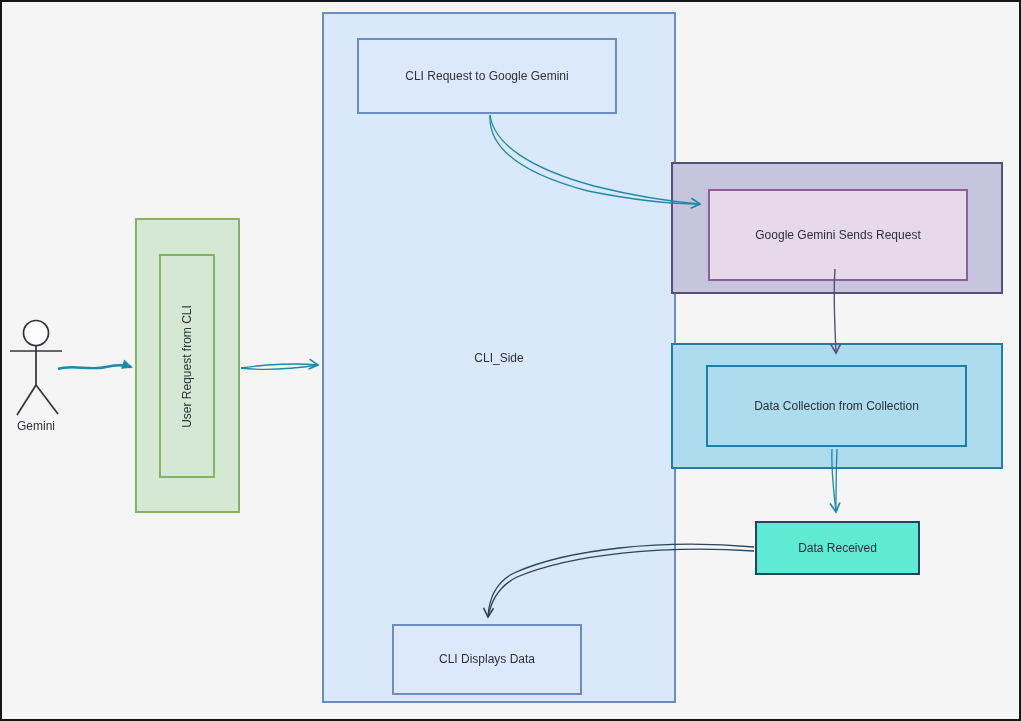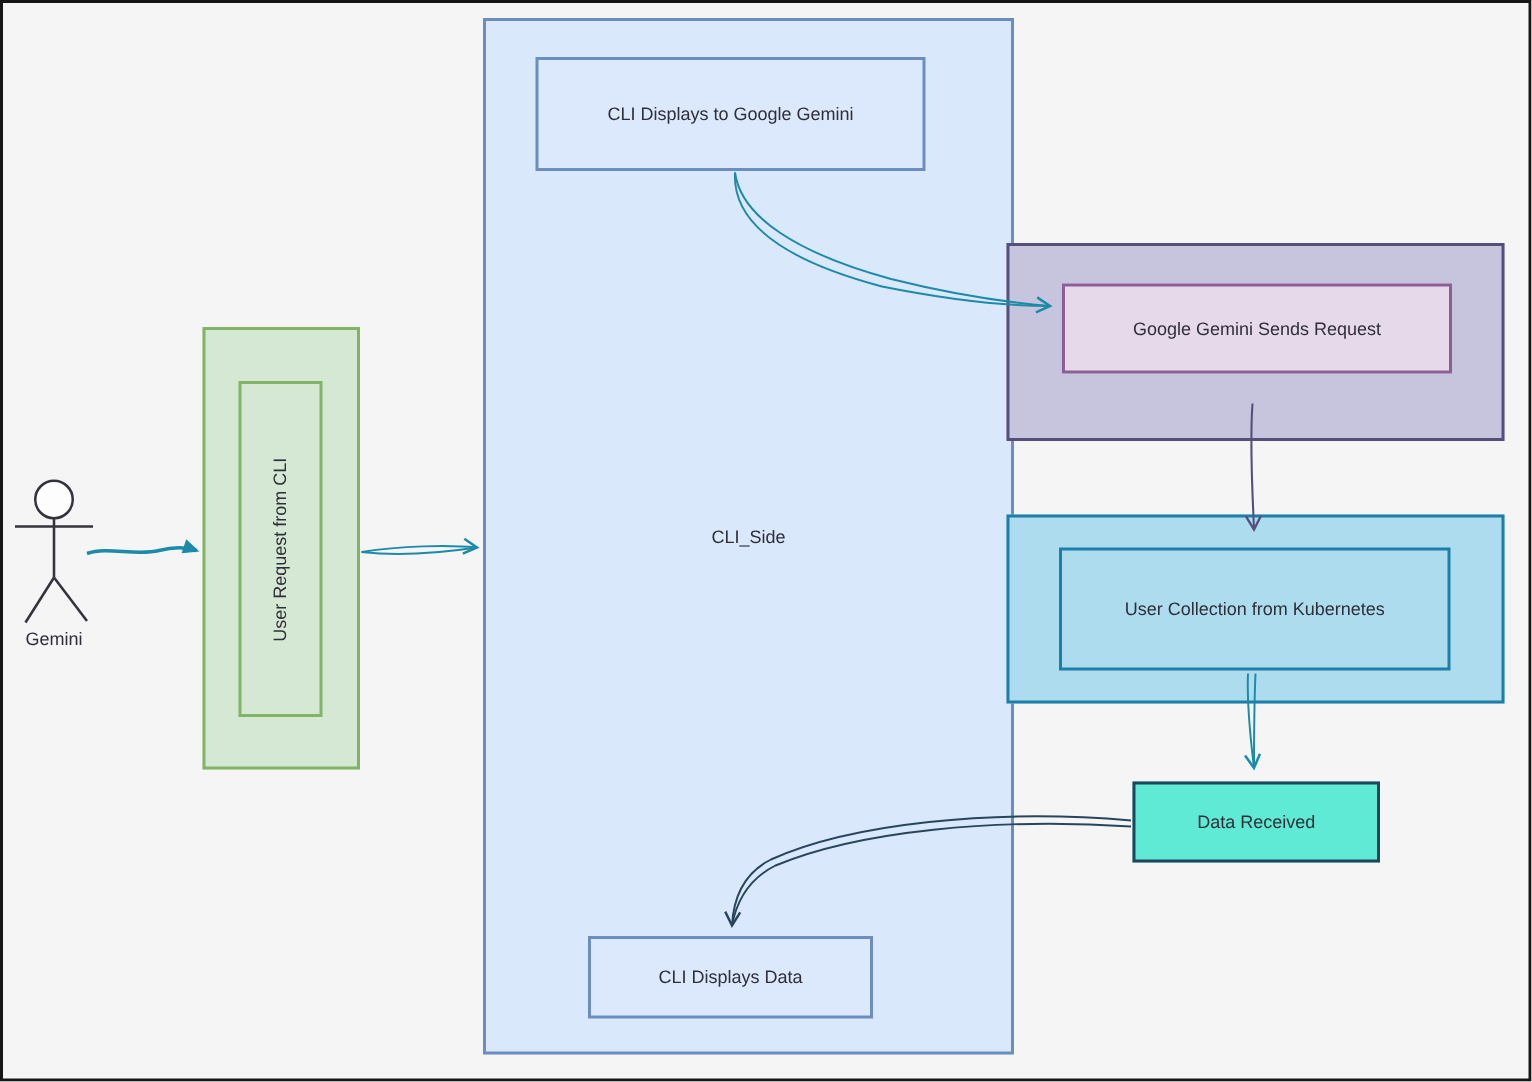--- a/index.html
+++ b/index.html
@@ -11,24 +11,24 @@
   .node{position:absolute;box-sizing:border-box;display:flex;align-items:center;justify-content:center;
         font-size:12px;text-align:center;line-height:1.25;}
   
   .green-outer{left:133px;top:216px;width:105px;height:295px;background:#d5e8d4;border:2px solid #82b366;}
   .green-inner{left:157px;top:252px;width:56px;height:224px;background:#d5e8d4;border:2px solid #82b366;}
   .vtext{transform:rotate(-90deg);white-space:nowrap;}
   
   .cli-side{left:320px;top:10px;width:354px;height:691px;background:#dae8fc;border:2px solid #6c8ebf;}
   .cli-side-label{position:absolute;left:0;right:0;top:337px;text-align:center;font-size:12px;}
   .cli-connects{left:355px;top:36px;width:260px;height:76px;background:#dce9fc;border:2px solid #6c8ebf;}
-  .cli-displays{left:390px;top:622px;width:190px;height:55px;background:#dce9fc;border:2px solid #6c8ebf;}
+  .cli-displays{left:390px;top:622px;width:190px;height:71px;background:#dce9fc;border:2px solid #6c8ebf;}
   
   .purple-outer{left:669px;top:160px;width:332px;height:132px;background:#c7c5dd;border:2px solid #55507b;}
-  .purple-inner{left:706px;top:187px;width:260px;height:60px;background:#e6d9ea;border:2px solid #8c5f97;}
+  .purple-inner{left:706px;top:187px;width:260px;height:92px;background:#e6d9ea;border:2px solid #8c5f97;}
   
   .cyan-outer{left:669px;top:341px;width:332px;height:126px;background:#addcef;border:2px solid #1d7fa8;}
   .cyan-inner{left:704px;top:363px;width:261px;height:82px;background:#addcef;border:2px solid #1d7fa8;}
   
   .data-received{left:753px;top:519px;width:165px;height:54px;background:#5eead4;border:2px solid #23445d;}
   .actor-label{position:absolute;left:4px;top:417px;width:60px;text-align:center;font-size:12px;}
   svg.overlay{position:absolute;left:0;top:0;width:1021px;height:721px;pointer-events:none;}
 </style>
 </head>
 <body>
@@ -39,30 +39,30 @@
     <span class="cli-side-label">CLI_Side</span>
   </div>
   <div class="node purple-outer"></div>
   <div class="node cyan-outer"></div>
   <div class="node green-outer"></div>
 
   <div class="node green-inner">
     <span class="vtext">User Request from CLI</span>
   </div>
   <div class="node cli-connects">
-    <span>CLI Displays to Google Gemini</span>
+    <span>CLI Request to Google Gemini</span>
   </div>
   <div class="node cli-displays">
     <span>CLI Displays Data</span>
   </div>
   <div class="node purple-inner">
     <span>Google Gemini Sends Request</span>
   </div>
   <div class="node cyan-inner">
-    <span>User Collection from Kubernetes</span>
+    <span>Data Collection from Collection</span>
   </div>
   <div class="node data-received">
     <span>Data Received</span>
   </div>
 
   <div class="actor-label">Gemini</div>
 
   <svg class="overlay" viewBox="0 0 1021 721">
     <defs>
       <marker id="openTeal" markerUnits="userSpaceOnUse" markerWidth="14" markerHeight="14" viewBox="0 0 14 14" refX="11" refY="7" orient="auto">

